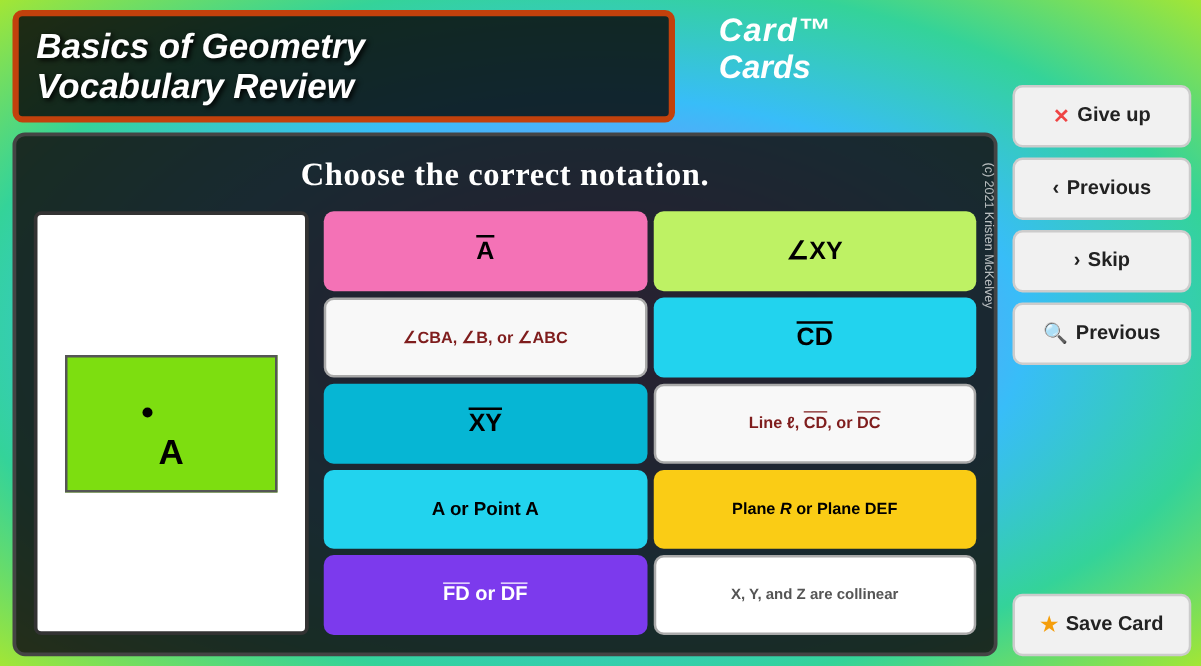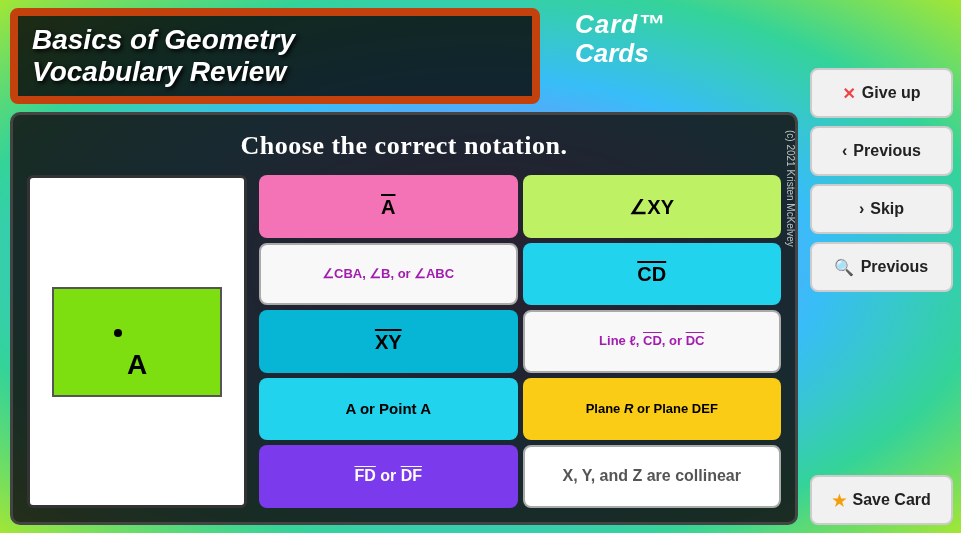--- a/index.html
+++ b/index.html
@@ -18,21 +18,21 @@
     .main-content {
       flex: 1;
       display: flex;
       flex-direction: column;
       padding: 8px 8px 8px 10px;
     }
 
     
     .header {
       background: rgba(10,10,10,0.85);
-      border: 8px solid #c2410c;
+      border: 5px solid #c2410c;
       border-radius: 8px;
       padding: 8px 14px;
       margin-bottom: 8px;
       display: inline-block;
       width: 530px;
     }
 
     .header-title {
       font-size: 28px;
       font-weight: 900;
@@ -145,21 +145,21 @@
       font-size: 15px;
       cursor: pointer;
       text-align: center;
       padding: 4px 6px;
       border: none;
       line-height: 1.3;
     }
 
     .cell-pink { background: #f472b6; color: #000; }
     .cell-purple { background: #bef264; color: #000; }
-    .cell-white-border { background: #f8f8f8; color: #a21caf; border: 2px solid #aaa; }
+    .cell-white-border { background: #f8f8f8; color: #7f1d1d; border: 2px solid #aaa; }
     .cell-cyan { background: #22d3ee; color: #000; }
     .cell-cyan2 { background: #06b6d4; color: #000; }
     .cell-yellow { background: #facc15; color: #000; }
     .cell-purple2 { background: #7c3aed; color: #fff; }
     .cell-white2 { background: #fff; color: #555; border: 2px solid #aaa; font-weight: 600; font-size: 13px; }
 
     
     .sidebar {
       width: 155px;
       display: flex;
@@ -276,21 +276,21 @@
         <button class="answer-cell cell-yellow">
           <span style="font-size:13px;text-align:center;">Plane <em>R</em> or Plane DEF</span>
         </button>
 
         <button class="answer-cell cell-purple2">
           <span style="font-size:16px;">
             <span style="text-decoration:overline;">FD</span> or <span style="text-decoration:overline;">DF</span>
           </span>
         </button>
         <button class="answer-cell cell-white2">
-          <span style="font-size:16px;">X, Y, and Z are collinear</span>
+          <span style="font-size:12px;">X, Y, and Z are collinear</span>
         </button>
 
       </div>
     </div>
   </div>
 
 </div>
 
 <div class="watermark">(c) 2021 Kristen McKelvey</div>
 

